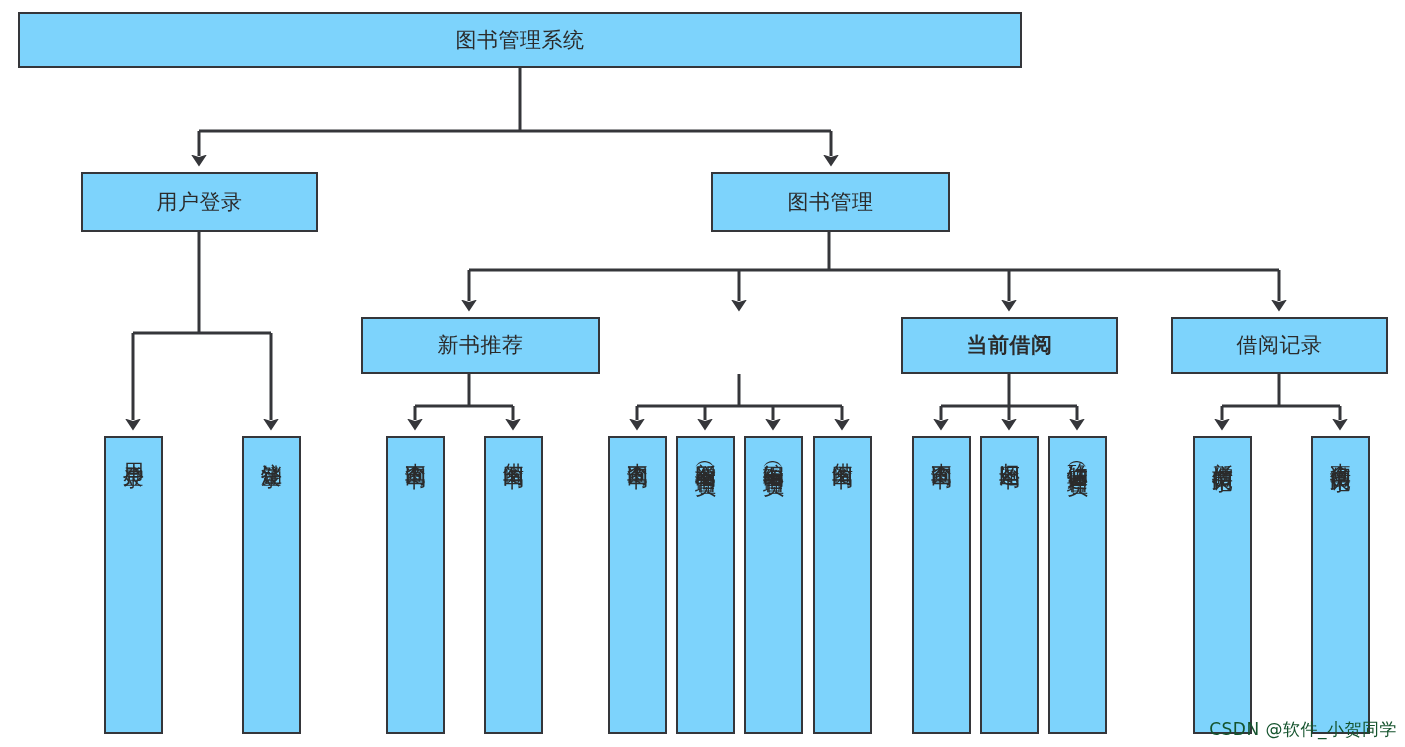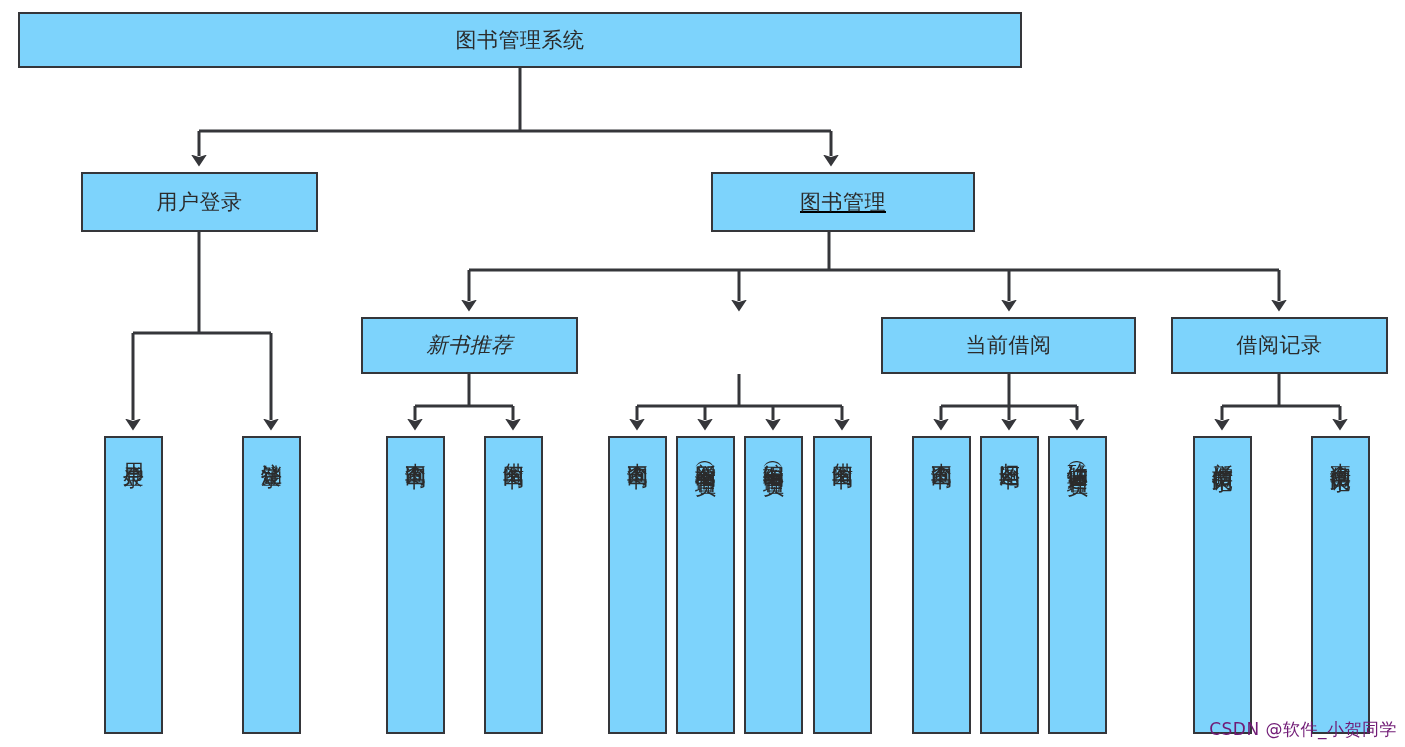--- a/index.html
+++ b/index.html
@@ -54,21 +54,21 @@
     text-orientation: upright;
     font-size: 21px;
     line-height: 1.34;
     letter-spacing: 2px;
     white-space: nowrap;
   }
   .watermark {
     position: absolute;
     right: 8px;
     bottom: 6px;
-    color: #701a75;
+    color: #14532d;
     font-size: 17px;
     letter-spacing: 0.5px;
     white-space: nowrap;
     z-index: 3;
     user-select: none;
   }
 </style>
 </head>
 <body>
 
@@ -124,28 +124,28 @@
     </g>
   </svg>
 
   <div class="node" style="left:18px; top:12px; width:1004px; height:56px;">
     <span class="node-label">图书管理系统</span>
   </div>
 
   <div class="node" style="left:81px; top:172px; width:237px; height:60px;">
     <span class="node-label">用户登录</span>
   </div>
-  <div class="node" style="left:711px; top:172px; width:264px; height:60px;text-decoration:underline;">
+  <div class="node" style="left:711px; top:172px; width:239px; height:60px;">
     <span class="node-label">图书管理</span>
   </div>
 
-  <div class="node" style="left:361px; top:317px; width:217px; height:57px;font-style:italic;">
+  <div class="node" style="left:361px; top:317px; width:239px; height:57px;">
     <span class="node-label">新书推荐</span>
   </div>
-  <div class="node" style="left:881px; top:317px; width:255px; height:57px;">
+  <div class="node" style="left:901px; top:317px; width:217px; height:57px;font-weight:bold;">
     <span class="node-label">当前借阅</span>
   </div>
   <div class="node" style="left:1171px; top:317px; width:217px; height:57px;">
     <span class="node-label">借阅记录</span>
   </div>
 
   <div class="node vertical" style="left:104px; top:436px; width:59px; height:298px;">
     <span class="node-label">用户登录</span>
   </div>
   <div class="node vertical" style="left:242px; top:436px; width:59px; height:298px;">

